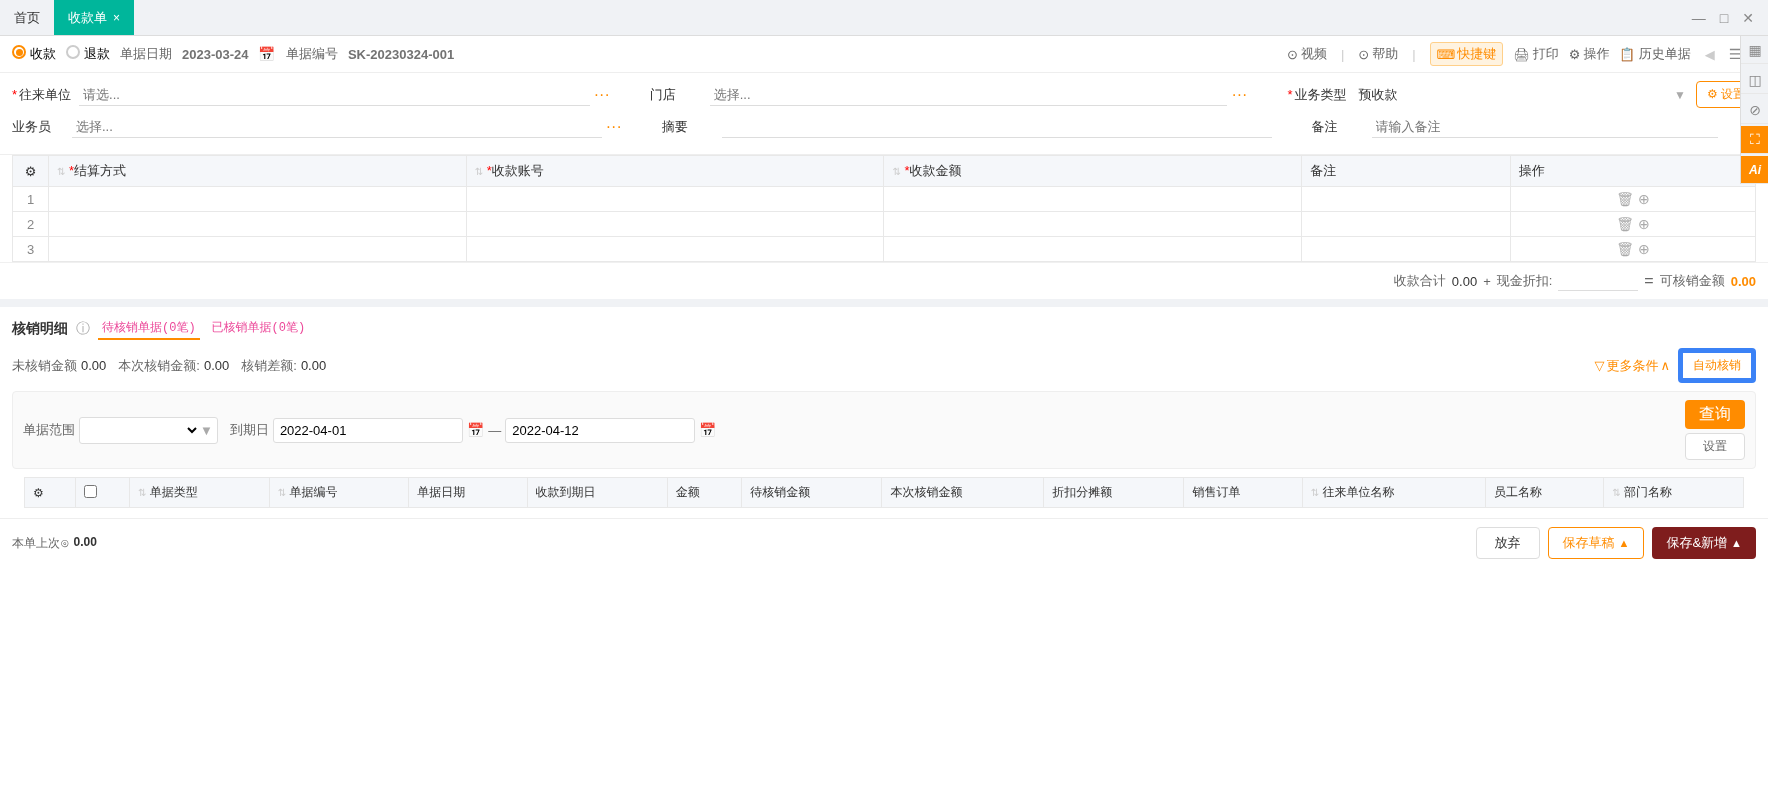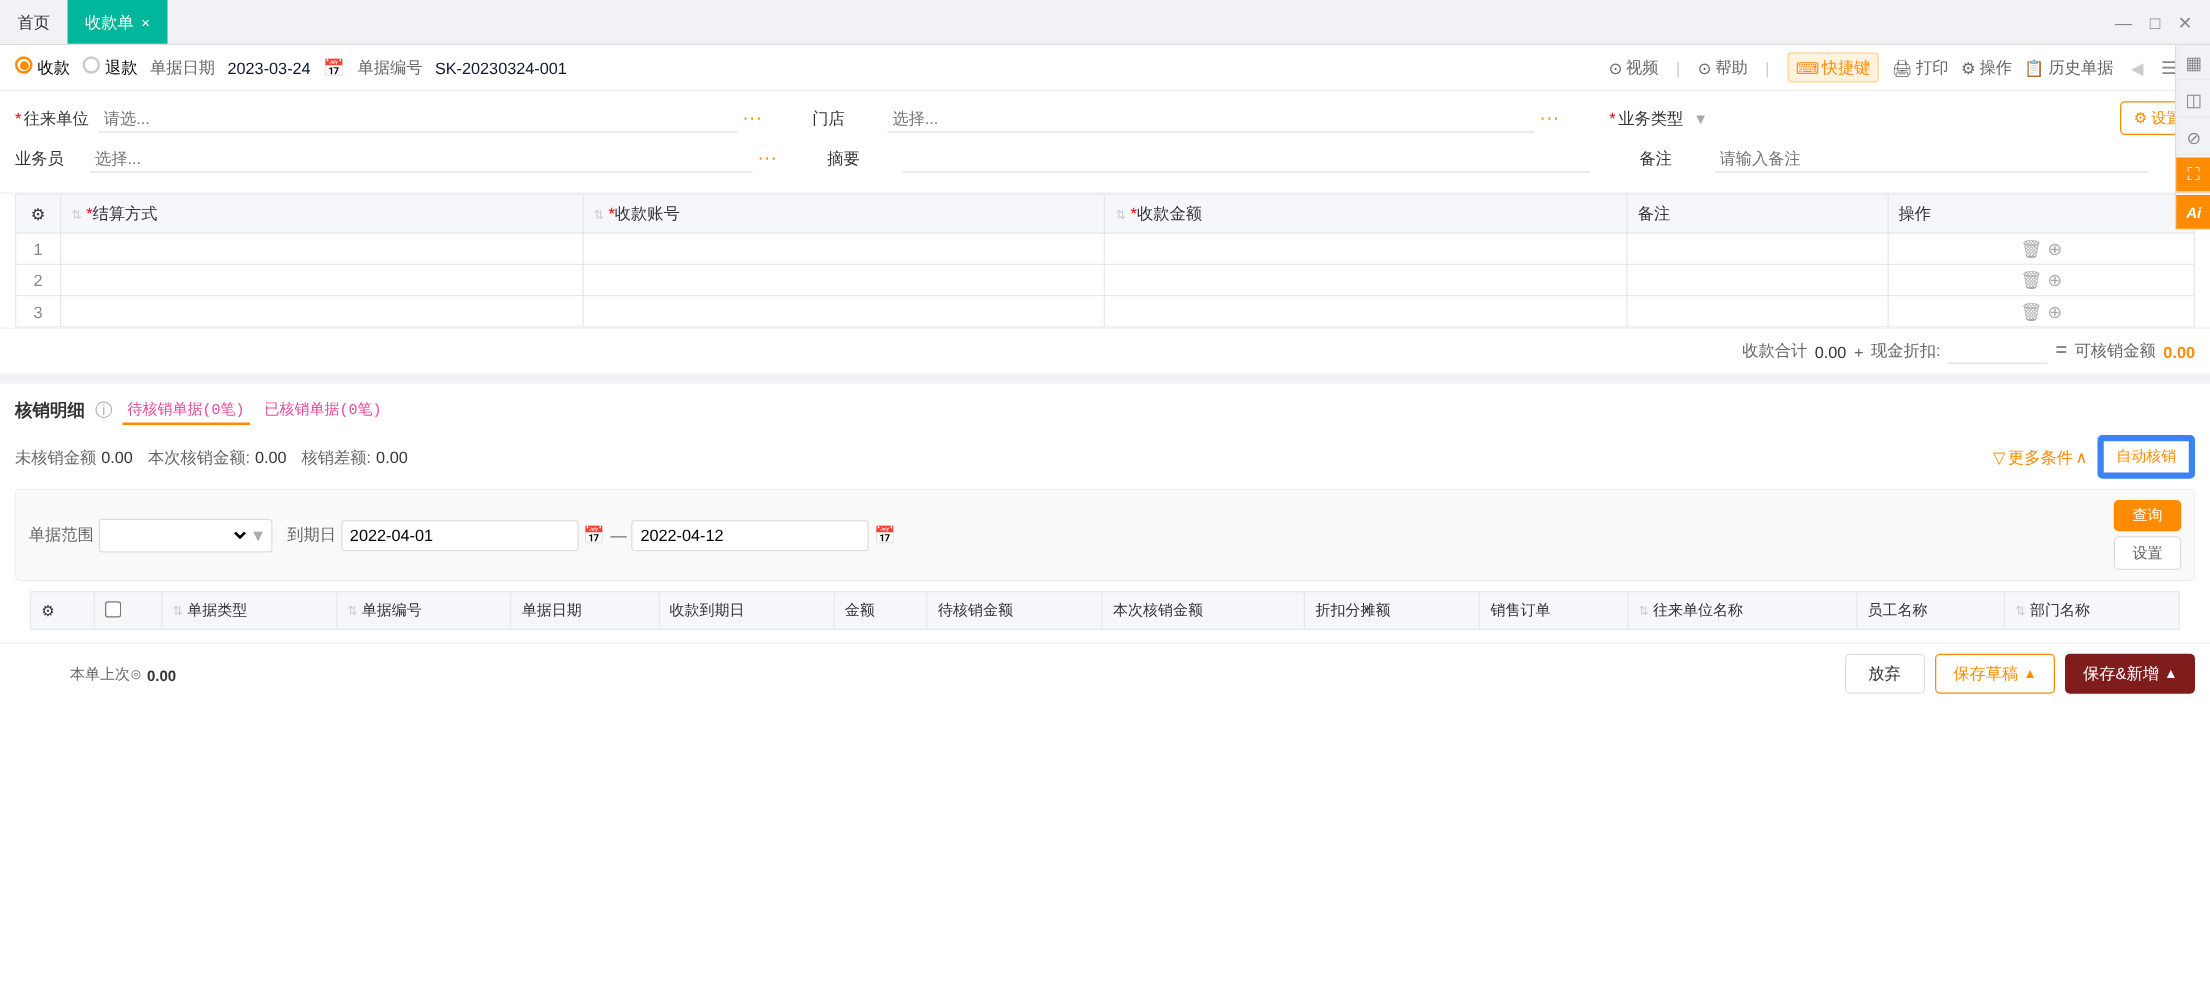--- a/index.html
+++ b/index.html
@@ -37,21 +37,21 @@
     .radio-dot {
       width: 14px; height: 14px; border-radius: 50%; border: 2px solid #ccc;
       display: flex; align-items: center; justify-content: center;
     }
     .radio-dot.active { border-color: #ff8c00; }
     .radio-dot.active::after {
       content: ''; width: 7px; height: 7px; border-radius: 50%; background: #ff8c00;
     }
     .toolbar-sep { color: #ccc; margin: 0 4px; }
     .toolbar-label { color: #666; }
-    .toolbar-value { color: #0f172a; font-weight: 400; }
+    .toolbar-value { color: #737373; font-weight: 700; }
     .toolbar-icon { color: #f90; font-size: 14px; cursor: pointer; }
     .toolbar-right { margin-left: auto; display: flex; align-items: center; gap: 10px; }
     .toolbar-btn {
       display: flex; align-items: center; gap: 3px; color: #666; cursor: pointer; font-size: 12px;
     }
     .btn-shortcut {
       display: flex; align-items: center; gap: 2px; background: #fff3e0; color: #ff8c00;
       border: 1px solid #ffd08a; border-radius: 3px; padding: 2px 6px; cursor: pointer; font-size: 12px;
     }
     .view-icons { display: flex; gap: 3px; }
@@ -139,37 +139,37 @@
       border: 1px solid #ddd; border-radius: 3px; padding: 4px 6px; outline: none; min-width: 80px;
     }
     .filter-select-wrap { display: flex; align-items: center; border: 1px solid #ddd; border-radius: 3px; background: #fff; }
     .filter-select { border: none; outline: none; padding: 4px 6px; background: transparent; min-width: 120px; }
     .filter-dropdown-icon { color: #aaa; padding-right: 4px; cursor: pointer; }
     .filter-dash { color: #666; }
     .filter-cal-icon { color: #aaa; cursor: pointer; font-size: 14px; }
     .filter-actions { margin-left: auto; display: flex; flex-direction: column; gap: 4px; }
     .query-btn {
       background: #ff8c00; color: #fff; border: none; border-radius: 4px;
-      padding: 4px 14px; cursor: pointer; font-size: 12px;
+      padding: 4px 14px; cursor: pointer; font-size: 16px;
     }
     .set-btn {
       background: #fff; border: 1px solid #ddd; color: #666;
       border-radius: 4px; padding: 4px 14px; cursor: pointer; font-size: 12px;
     }
 
     
     .bottom-table-wrap { padding: 0 12px; background: #fff; }
     .bottom-table-wrap table th { font-size: 12px; }
 
     
     .footer {
       display: flex; align-items: center; padding: 8px 12px; background: #fff;
       border-top: 1px solid #eee; position: sticky; bottom: 0; gap: 8px;
     }
-    .footer-left { display: flex; align-items: flex-end; gap: 4px; margin-left: 44px; }
+    .footer-left { display: flex; align-items: flex-start; gap: 4px; }
     .footer-label { color: #666; font-size: 12px; }
     .footer-value { color: #333; font-size: 12px; font-weight: bold; }
     .footer-right { margin-left: auto; display: flex; gap: 8px; }
     .discard-btn {
       background: #fff; border: 1px solid #ddd; color: #333;
       border-radius: 4px; padding: 6px 18px; cursor: pointer; font-size: 13px;
     }
     .save-draft-btn {
       background: #fff; border: 1px solid #ff8c00; color: #ff8c00;
       border-radius: 4px; padding: 6px 14px; cursor: pointer; font-size: 13px;
@@ -285,20 +285,21 @@
       <div class="form-field" style="flex:1.5">
         <span class="field-label">门店</span>
         <input class="field-input" type="text" placeholder="选择..." style="">
         <span class="field-more">···</span>
       </div>
       <div style="width:40px"></div>
 
       <div class="form-field" style="flex:1">
         <span class="field-required">*</span>
         <span class="field-label">业务类型</span>
+        <span style="flex:1; padding: 3px 4px; color:#333;">预收款</span>
         <span class="field-chevron">▼</span>
       </div>
       <div style="width:10px"></div>
       <button class="settings-btn">⚙ 设置</button>
     </div>
     <div class="form-row">
 
       <div class="form-field" style="flex:1.5">
         <span class="field-label" style="min-width:60px">业务员</span>
         <input class="field-input" type="text" placeholder="选择..." style="">

